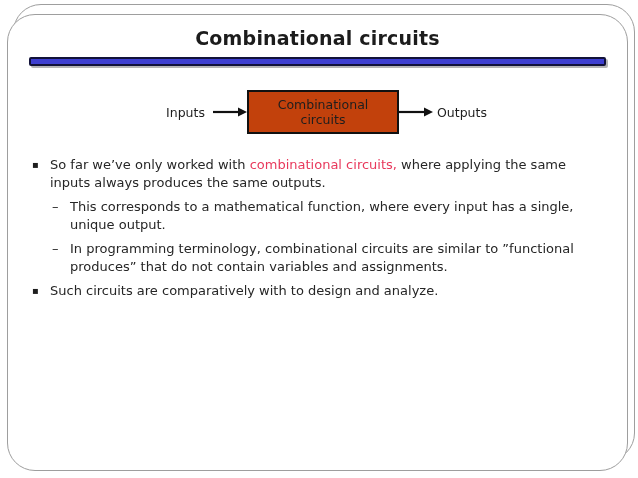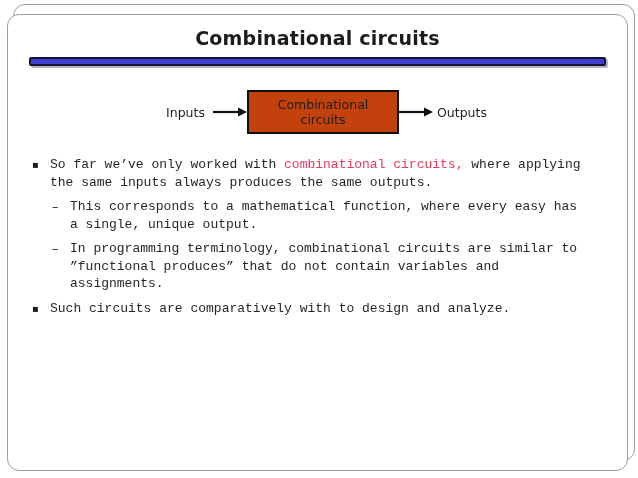--- a/index.html
+++ b/index.html
@@ -1,21 +1,21 @@
 <!DOCTYPE html>
 <html><head>
 <meta charset="utf-8">
 <style>
   * { margin: 0; padding: 0; box-sizing: border-box; }
   html, body { width: 638px; height: 478px; background: #ffffff; overflow: hidden; }
   body { font-family: "DejaVu Sans", "Liberation Sans", sans-serif; color: #262626; }
 
   .stage { position: relative; width: 638px; height: 478px; background: #ffffff; }
 
-  .panel { position: absolute; background: #ffffff; border: 1px solid #9e9e9e; border-radius: 12px; }
+  .panel { position: absolute; background: #ffffff; border: 1px solid #9e9e9e; border-radius: 28px; }
   .panel.back  { left: 13px; top: 4px;  width: 622px; height: 457px; }
   .panel.front { left: 7px;  top: 14px; width: 621px; height: 457px; }
 
   .title {
     margin-top: 10px; text-align: center;
     font-size: 19px; font-weight: bold; line-height: 26px;
     color: #1c1c1c; letter-spacing: 0.2px;
   }
 
   .bar {
@@ -38,21 +38,21 @@
     display: flex; flex-direction: column; align-items: center; justify-content: center;
     font-size: 12.5px; line-height: 15px; color: #1e1e1e;
   }
 
   .bullets { margin: 22px 42px 0 24px; }
   .item { display: grid; grid-template-columns: 18px 1fr; margin-bottom: 7px; }
   .item.l2 { margin-left: 20px; }
   .mk { line-height: 17.5px; color: #1e1e1e; }
   .mk.sq { font-size: 10px; }
   .mk.dash { font-size: 13px; }
-  .txt { font-size: 13px; line-height: 17.5px; color: #262626; font-family: Liberation Mono, monospace; }
+  .txt { font-size: 13px; line-height: 17.5px; color: #262626; }
   .hl { color: #e8395c; }
 </style>
 </head>
 <body>
 
 <div class="stage">
   <div class="panel back"></div>
   <div class="panel front">
 
     <h1 class="title">Combinational circuits</h1>
@@ -77,21 +77,21 @@
 
     <div class="bullets">
 
       <div class="item l1">
         <span class="mk sq">▪</span>
         <span class="txt"><span>So far we’ve only worked with </span><span class="hl">combinational circuits,</span><span> where applying the same inputs always produces the same outputs.</span></span>
       </div>
 
       <div class="item l2">
         <span class="mk dash">–</span>
-        <span class="txt">This corresponds to a mathematical function, where every easy has a single, unique output.</span>
+        <span class="txt">This corresponds to a mathematical function, where every input has a single, unique output.</span>
       </div>
 
       <div class="item l2">
         <span class="mk dash">–</span>
         <span class="txt">In programming terminology, combinational circuits are similar to ”functional produces” that do not contain variables and assignments.</span>
       </div>
 
       <div class="item l1">
         <span class="mk sq">▪</span>
         <span class="txt">Such circuits are comparatively with to design and analyze.</span>

